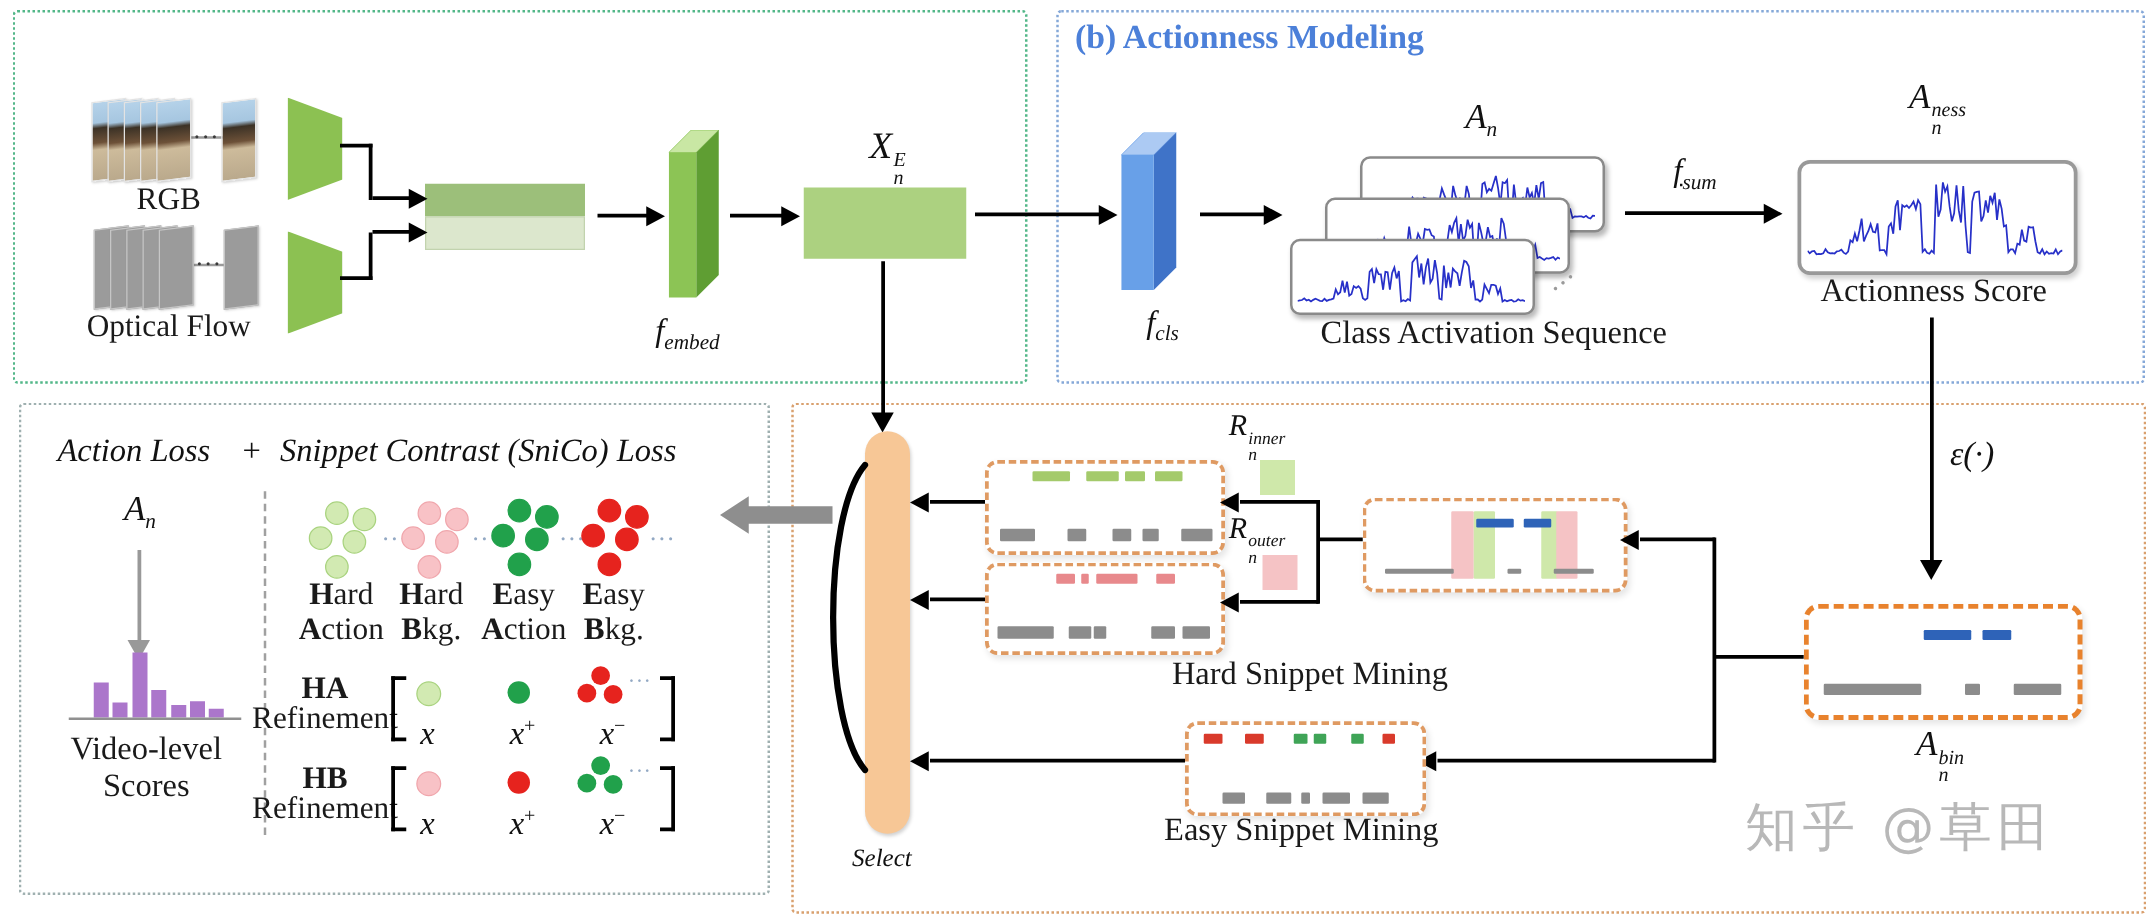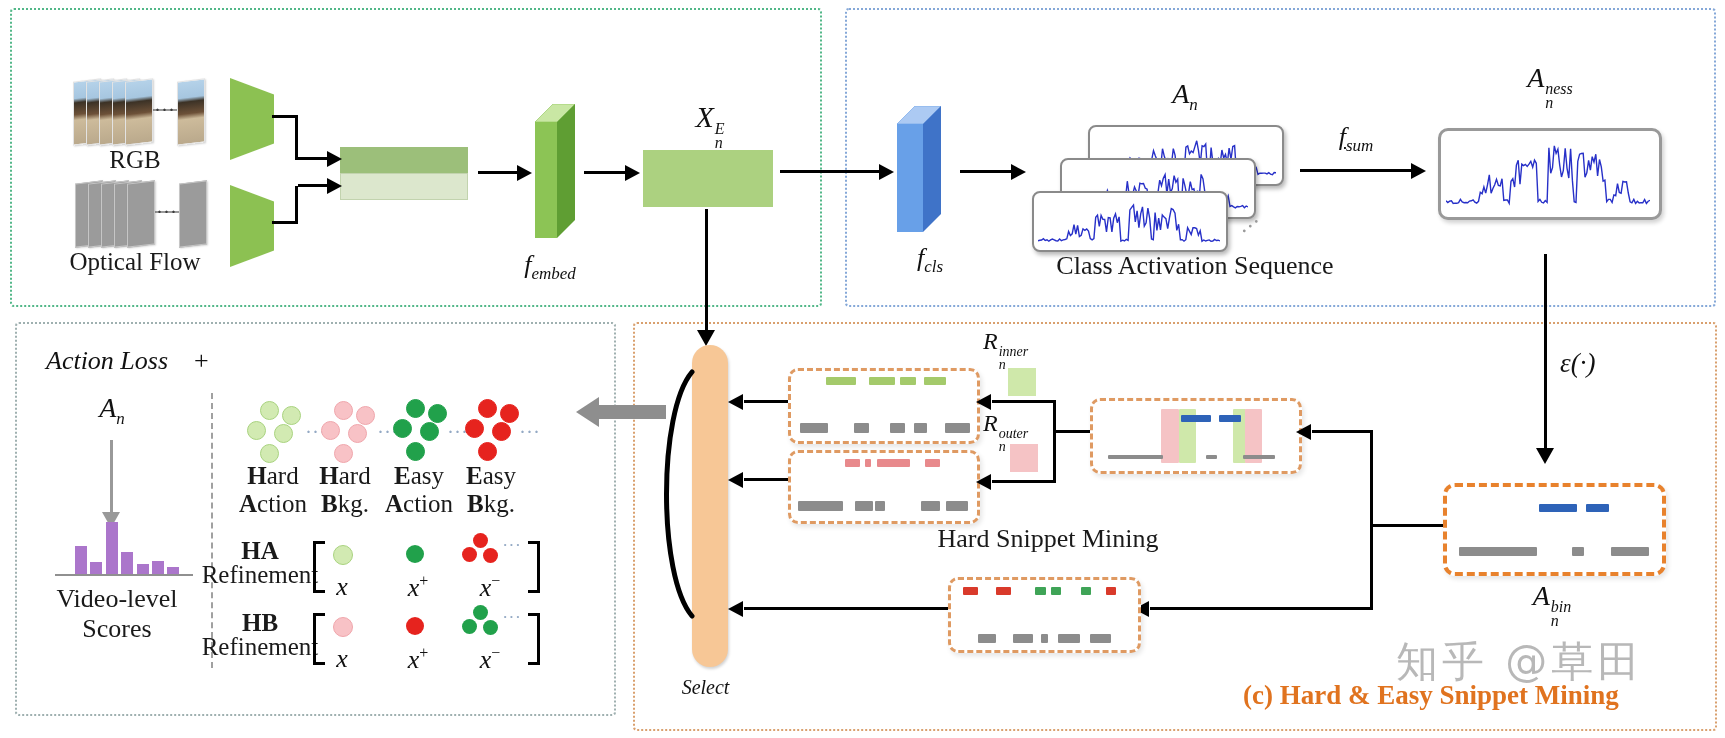--- a/index.html
+++ b/index.html
@@ -46,21 +46,21 @@
 </head>
 <body>
 
 <div id="canvas">
 
   <div class="panel" id="panel-a" style="left: 10px; top: 8px; width: 808px; height: 295px; border-color: rgb(82, 183, 136);"></div>
   <div class="panel" id="panel-b" style="left: 845px; top: 8px; width: 867px; height: 295px; border-color: rgb(133, 168, 216);"></div>
   <div class="panel" id="panel-c" style="left: 633px; top: 322px; width: 1080px; height: 405px; border-color: rgb(217, 160, 110);"></div>
   <div class="panel" id="panel-d" style="left: 15px; top: 322px; width: 597px; height: 390px; border-color: rgb(159, 176, 176);"></div>
 
-  <div class="t title" id="title-c" style="left: 1243px; top: 680px; z-index: 50; color: rgb(224, 115, 31);">(c) Hard &amp; Easy Snippet Mining</div>
+  <div class="t title" id="title-b" style="left: 860px; top: 14px; color: rgb(76, 128, 217);">(b) Actionness Modeling</div>
 
   <div class="abs" style="left:73px;top:76px;width:130px;height:72px;">
     <div class="abs" style="left:50px;top:33px;width:56px;height:2px;background:#9a9a9a;"></div>
     <div class="frame rgbf" style="left:0px;top:4px;"></div>
     <div class="frame rgbf" style="left:13px;top:4px;"></div>
     <div class="frame rgbf" style="left:26px;top:4px;"></div>
     <div class="frame rgbf" style="left:39px;top:4px;"></div>
     <div class="frame rgbf" style="left:52px;top:4px;"></div>
     <span class="stackdots" style="left:82px;top:26px;">···</span>
     <div class="frame rgbf" style="left:104px;top:4px;"></div>
@@ -129,20 +129,21 @@
 
   <div class="abs" style="left:1438px;top:128px;width:218px;height:86px;background:#fff;border:3px solid #999;border-radius:10px;box-shadow:2px 3px 4px rgba(0,0,0,.18);">
     <div class="sq" style="left:5px;top:5px;"><svg width="204" height="72">
           <polyline fill="none" stroke="#2730C8" stroke-width="1.4" points="0.0,64.7 1.8,66.6 3.6,65.1 5.4,64.8 7.2,67.4 9.0,67.1 10.8,67.3 12.6,66.7 14.4,63.4 16.2,65.9 18.1,66.7 19.9,66.5 21.7,66.8 23.5,65.1 25.3,64.8 27.1,63.8 28.9,66.1 30.7,67.2 32.5,65.3 34.3,56.3 36.1,57.7 37.9,50.9 39.7,57.1 41.5,48.8 43.3,38.9 45.1,57.2 46.9,52.5 48.7,48.8 50.5,43.3 52.4,49.4 54.2,49.9 56.0,42.7 57.8,64.4 59.6,64.0 61.4,64.0 63.2,67.4 65.0,45.3 66.8,42.7 68.6,51.0 70.4,29.1 72.2,24.3 74.0,48.2 75.8,28.2 77.6,29.6 79.4,28.4 81.2,30.4 83.0,28.2 84.8,25.3 86.7,31.2 88.5,24.1 90.3,27.3 92.1,65.5 93.9,63.4 95.7,66.3 97.5,67.0 99.3,64.5 101.1,66.4 102.9,11.7 104.7,37.3 106.5,31.7 108.3,9.9 110.1,17.4 111.9,13.2 113.7,29.1 115.5,41.0 117.3,34.6 119.2,12.2 121.0,32.1 122.8,42.0 124.6,12.8 126.4,44.4 128.2,65.7 130.0,66.4 131.8,25.3 133.6,18.2 135.4,17.5 137.2,17.2 139.0,41.2 140.8,36.8 142.6,24.3 144.4,34.1 146.2,20.7 148.0,26.2 149.8,18.2 151.6,39.9 153.5,23.5 155.3,30.9 157.1,45.1 158.9,44.2 160.7,65.7 162.5,63.4 164.3,63.4 166.1,66.5 167.9,58.9 169.7,59.7 171.5,47.7 173.3,56.5 175.1,57.3 176.9,45.4 178.7,46.0 180.5,45.8 182.3,57.0 184.1,65.8 185.9,66.8 187.8,63.4 189.6,67.5 191.4,65.2 193.2,67.0 195.0,66.6 196.8,66.8 198.6,63.6 200.4,67.4 202.2,65.2 204.0,64.3 "></polyline>
         </svg></div>
   </div>
   <div class="t math ctr" style="left:1490px;top:62px;width:120px;font-size:28px;"><span>A</span><span class="mstack">
         <span class="ssup">ness</span>
         <span class="ssub">n</span>
       </span></div>
+  <div class="t lbl ctr" style="left:1438px;top:218px;width:218px;font-size:26px;">Actionness Score</div>
 
   <div class="hl" style="left:272px;top:115px;width:26px;height:3px;"></div>
   <div class="vl" style="left:295px;top:115px;width:3px;height:45px;"></div>
   <div class="hl" style="left:298px;top:157px;width:32px;height:3px;"></div>
   <div class="ah-r" style="left:327px;top:150.5px;"></div>
   <div class="hl" style="left:272px;top:221px;width:26px;height:3px;"></div>
   <div class="vl" style="left:295px;top:186px;width:3px;height:38px;"></div>
   <div class="hl" style="left:298px;top:184px;width:32px;height:3px;"></div>
   <div class="ah-r" style="left:327px;top:177.5px;"></div>
 
@@ -264,23 +265,25 @@
       <div class="seg" style="left: 84px; top: 7px; width: 11px; height: 8px; background: rgb(63, 164, 87);"></div>
       <div class="seg" style="left: 100px; top: 7px; width: 10px; height: 8px; background: rgb(63, 164, 87);"></div>
       <div class="seg" style="left: 130px; top: 7px; width: 10px; height: 8px; background: rgb(63, 164, 87);"></div>
       <div class="seg" style="left: 155px; top: 7px; width: 10px; height: 8px; background: rgb(217, 58, 43);"></div>
       <div class="seg" style="left: 27px; top: 54px; width: 18px; height: 9px; background: rgb(140, 140, 140);"></div>
       <div class="seg" style="left: 62px; top: 54px; width: 20px; height: 9px; background: rgb(140, 140, 140);"></div>
       <div class="seg" style="left: 90px; top: 54px; width: 7px; height: 9px; background: rgb(140, 140, 140);"></div>
       <div class="seg" style="left: 107px; top: 54px; width: 22px; height: 9px; background: rgb(140, 140, 140);"></div>
       <div class="seg" style="left: 139px; top: 54px; width: 21px; height: 9px; background: rgb(140, 140, 140);"></div>
     </div>
+  <div class="t lbl ctr" style="left:916px;top:649px;width:250px;font-size:26px;">Easy Snippet Mining</div>
 
   <div class="t math" style="left:46px;top:346px;font-size:26px;">Action Loss</div>
   <div class="t math" style="left:194px;top:346px;font-size:26px;font-style:normal;">+</div>
+  <div class="t math" style="left:224px;top:346px;font-size:26px;">Snippet Contrast (SniCo) Loss</div>
 
   <div class="t math ctr" style="left:84px;top:392px;width:56px;font-size:28px;"><span>A</span><sub class="msub">n</sub></div>
   <div class="vl gray" style="left:110px;top:440px;width:3px;height:74px;"></div>
   <div class="ah-d gray" style="left:102px;top:512px;"></div>
 
   <div class="abs" style="left:58px;top:522px;width:134px;height:52px;">
       <div class="bar" style="left: 17px; bottom: 0px; width: 12px; height: 28px; background: rgb(171, 118, 203);"></div>
       <div class="bar" style="left: 32.4px; bottom: 0px; width: 12px; height: 12px; background: rgb(171, 118, 203);"></div>
       <div class="bar" style="left: 47.8px; bottom: 0px; width: 12px; height: 52px; background: rgb(171, 118, 203);"></div>
       <div class="bar" style="left: 63.2px; bottom: 0px; width: 12px; height: 22px; background: rgb(171, 118, 203);"></div>

